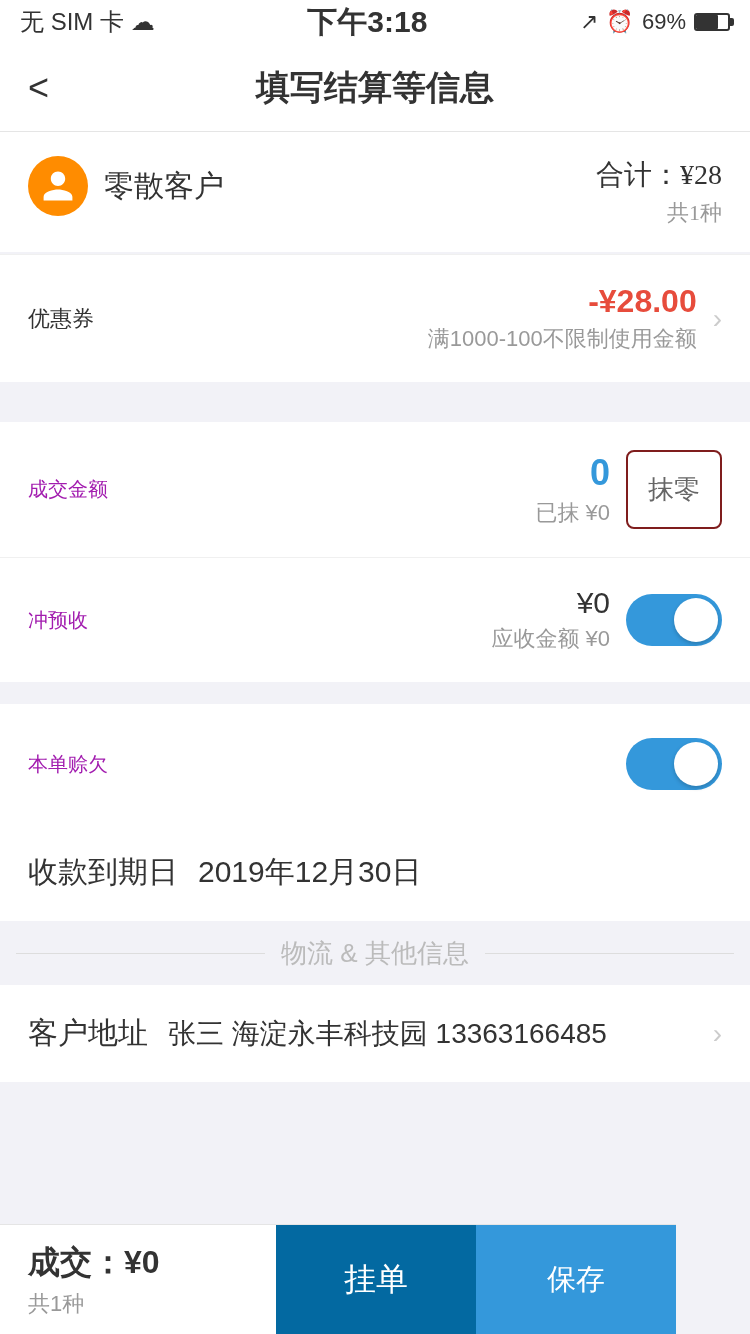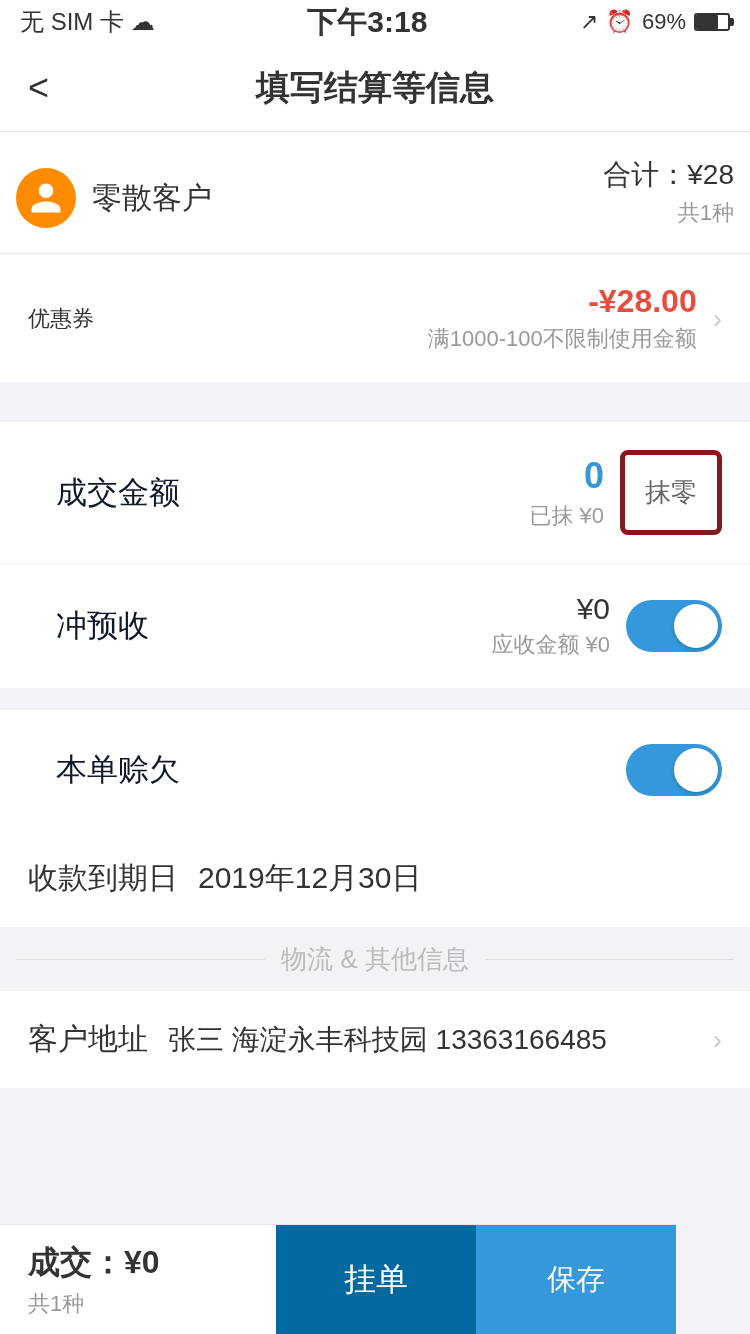--- a/index.html
+++ b/index.html
@@ -55,25 +55,26 @@
     }
 
     
     .content {
       padding-bottom: 120px;
     }
 
     
     .customer-section {
       background: #fff;
-      padding: 24px 16px;
-      display: flex;
-      align-items: flex-end;
+      padding: 24px 28px;
+      display: flex;
+      align-items: flex-start;
       justify-content: space-between;
       margin-bottom: 2px;
+      font-family: Liberation Serif, serif;
     }
     .customer-left {
       display: flex;
       align-items: center;
       gap: 16px;
     }
     .customer-avatar {
       width: 60px;
       height: 60px;
       border-radius: 50%;
@@ -119,31 +120,31 @@
 
     
     .row {
       display: flex;
       align-items: center;
       justify-content: space-between;
       padding: 28px 28px;
       border-bottom: 1px solid #f0f0f0;
     }
     .row:last-child { border-bottom: none; }
-    .row-label { font-size: 31px; color: #0f172a; margin-left: 28px; }
+    .row-label { font-size: 20px; color: #a21caf; }
     .row-right { display: flex; align-items: center; gap: 16px; text-align: right; }
 
     
     .deal-amount-value {
       font-size: 36px;
       color: #3498db;
       font-weight: 600;
     }
     .round-zero-btn {
-      border: 5px solid #7f1d1d;
+      border: 2px solid #7f1d1d;
       border-radius: 8px;
       padding: 20px 20px;
       font-size: 26px;
       color: #666;
       background: #fff;
       cursor: pointer;
     }
     .already-zero {
       font-size: 22px;
       color: #999;

